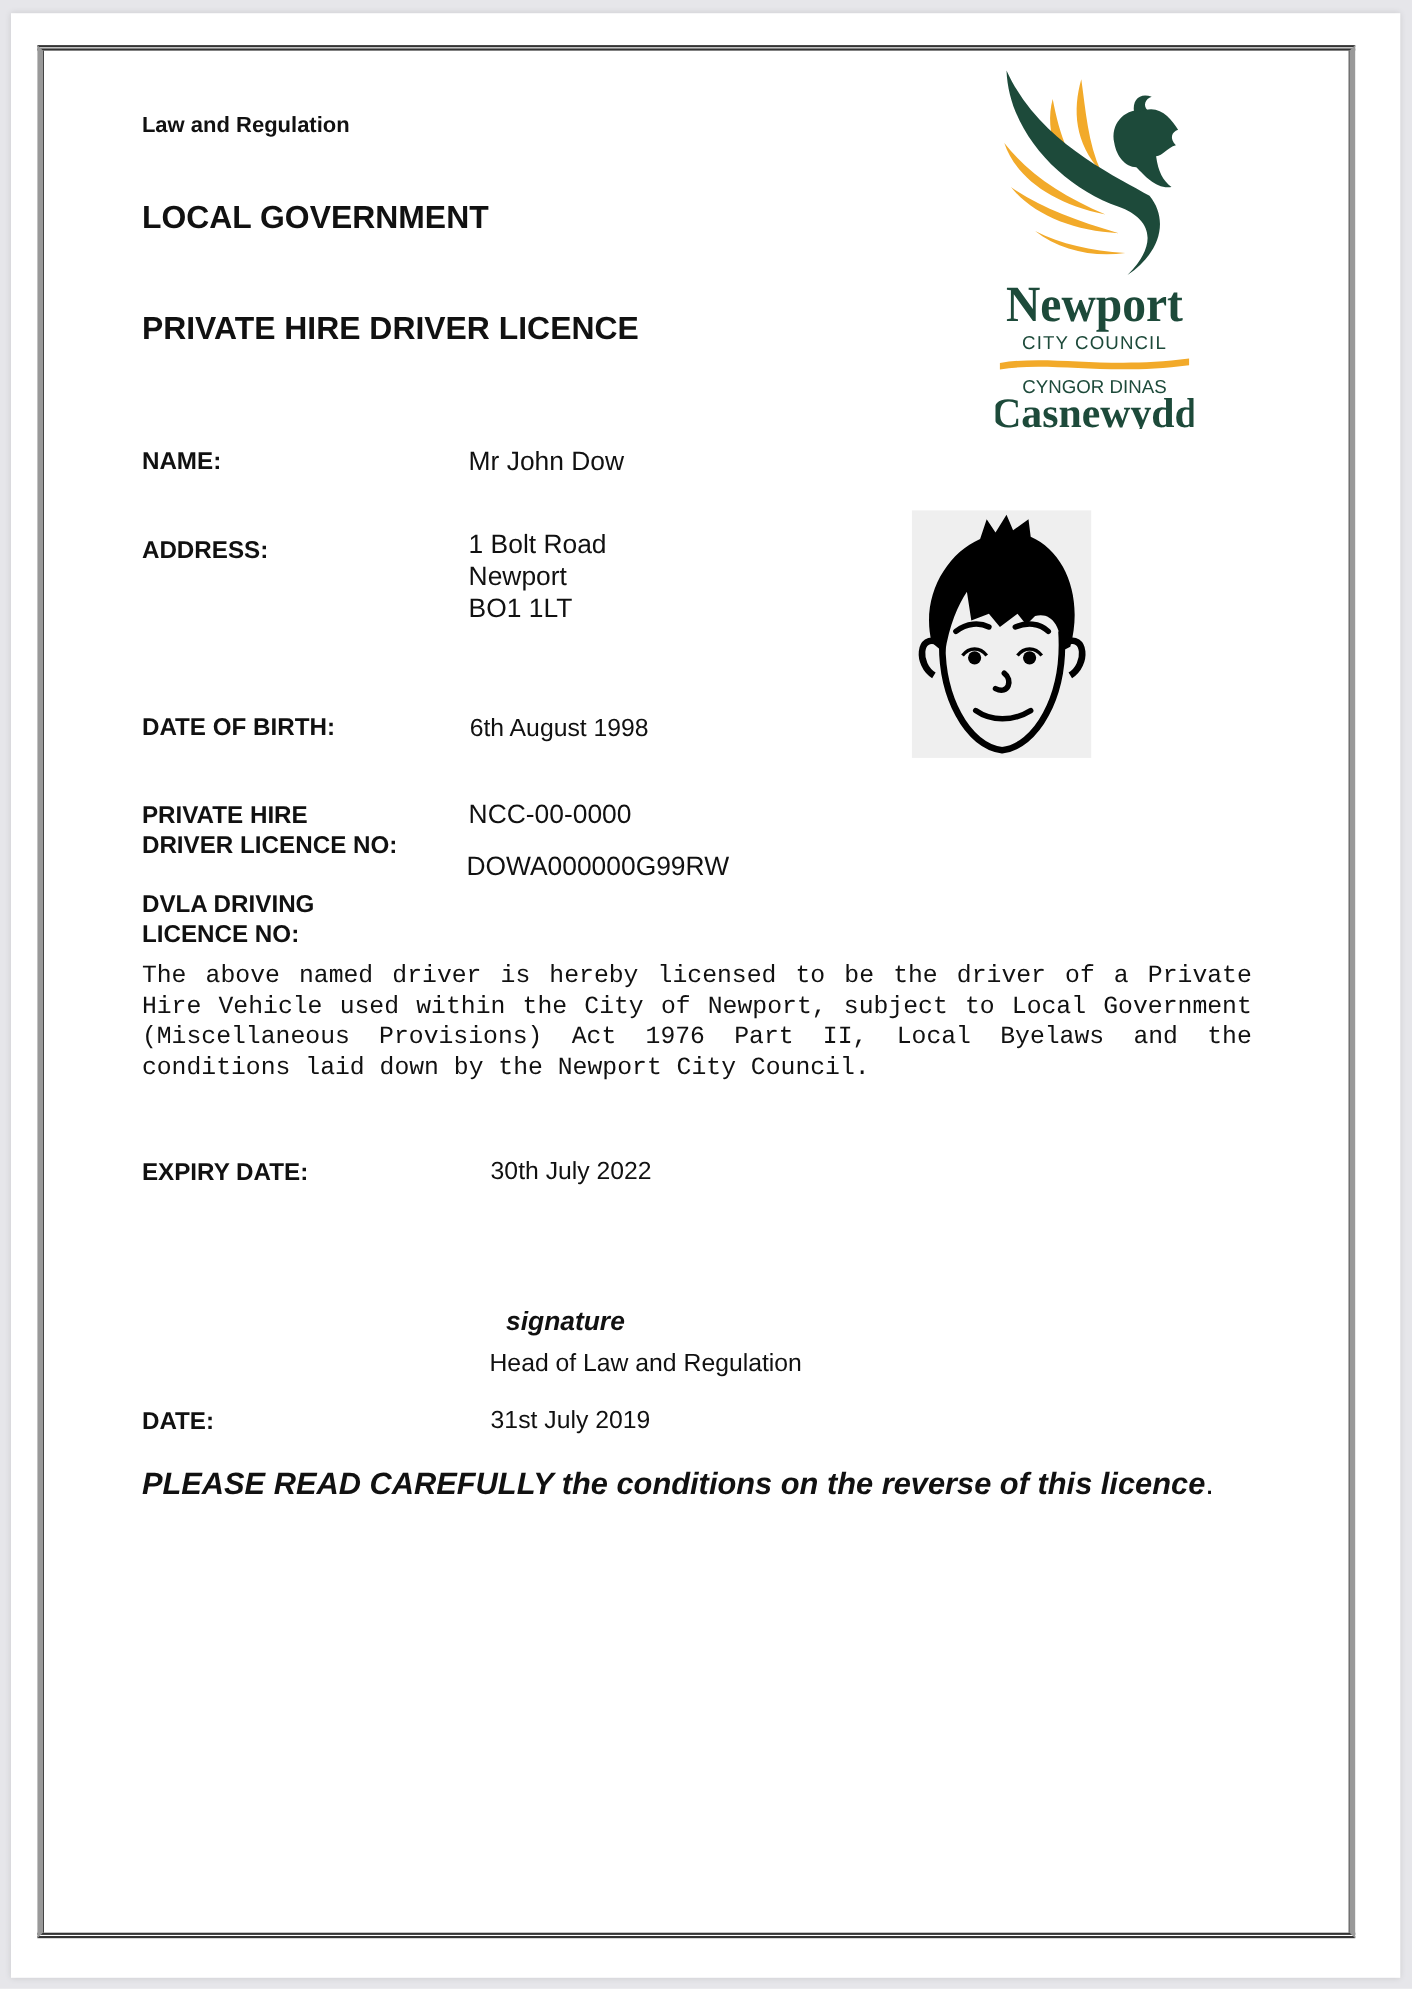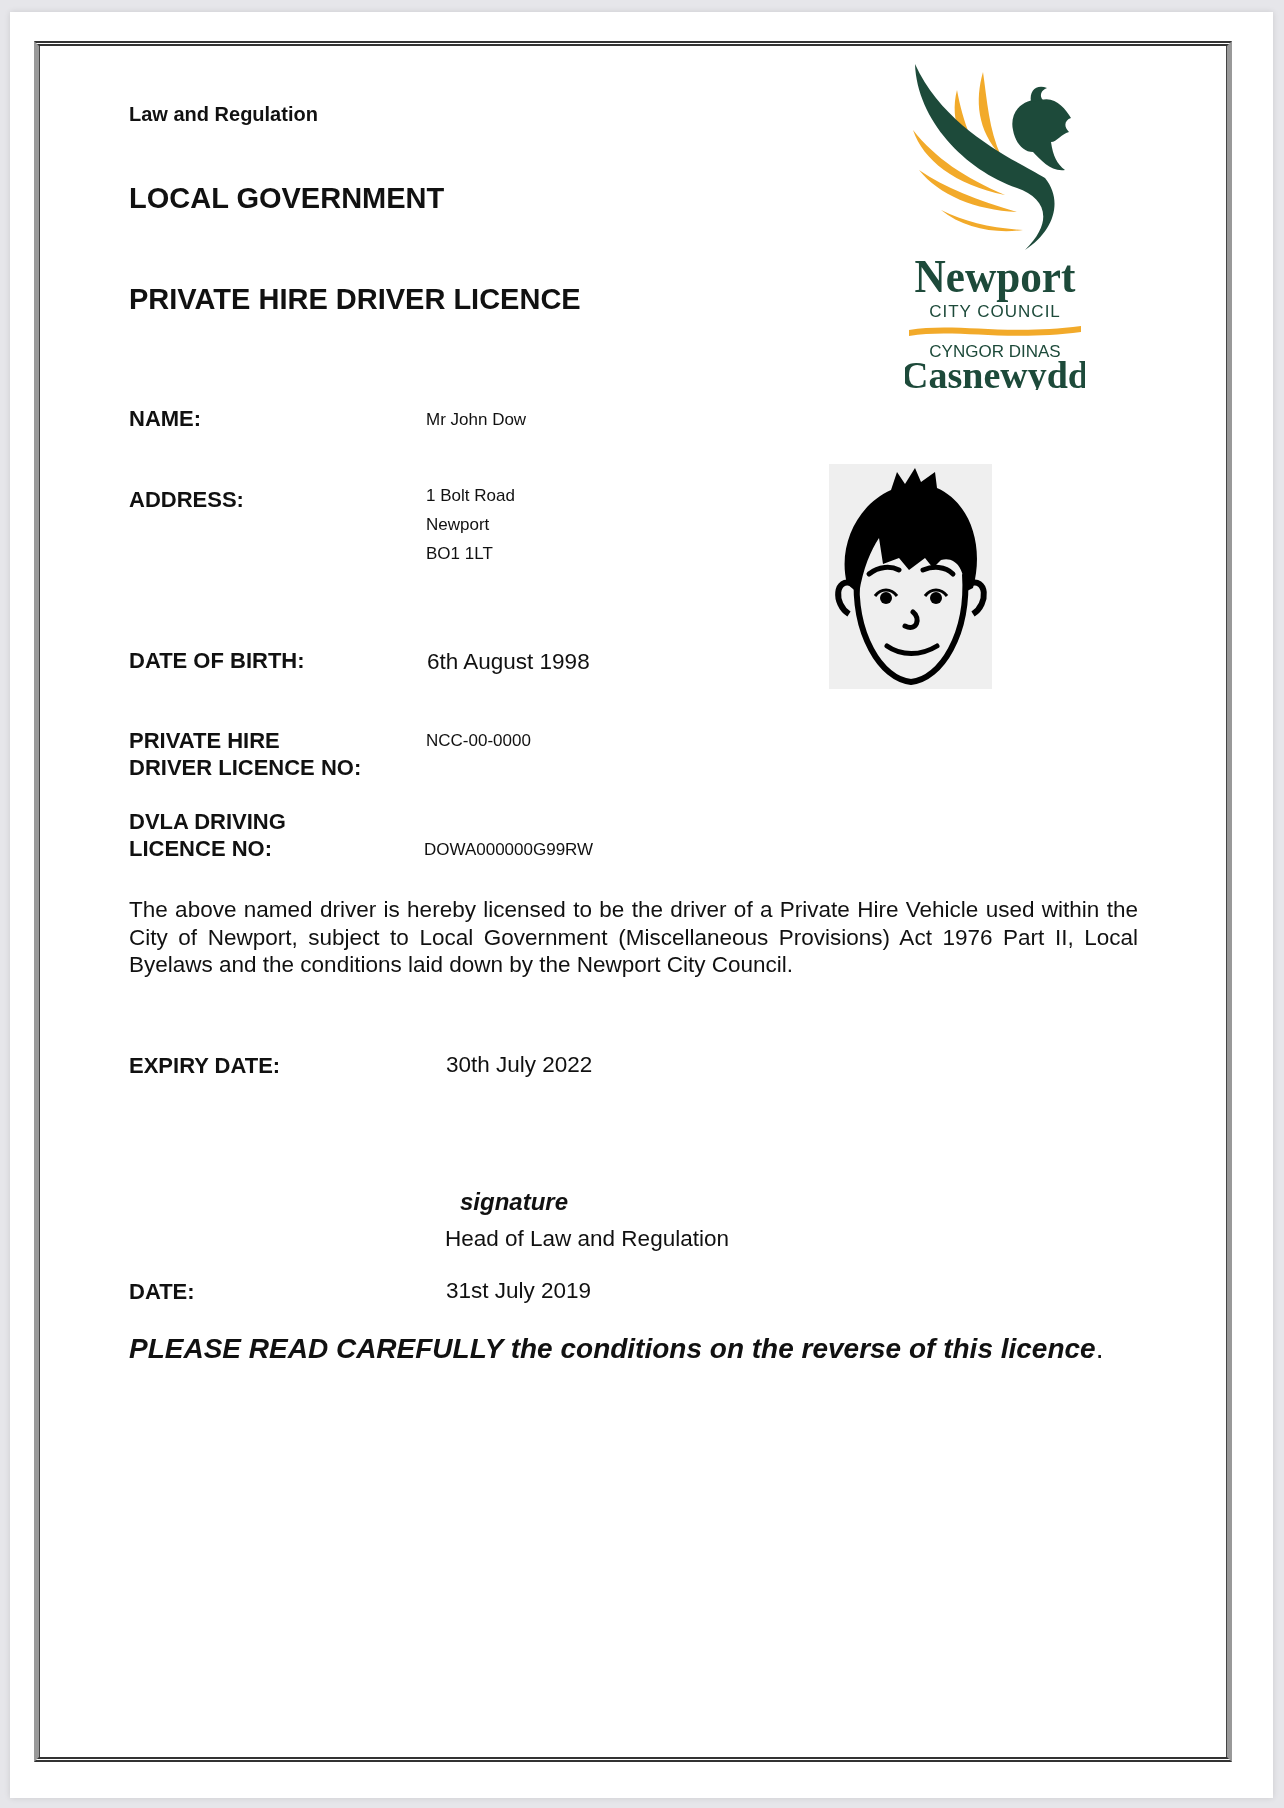--- a/index.html
+++ b/index.html
@@ -28,24 +28,24 @@
   }
   .frame::after {
     content: ""; position: absolute; inset: 0;
     border-left: 1px solid #444; border-right: 1px solid #444;
   }
   .abs { position: absolute; }
   .dept { left: 129px; top: 103px; font-size: 20px; font-weight: bold; }
   .act { left: 129px; top: 181px; font-size: 29px; font-weight: bold; line-height: 35px; }
   .title { left: 129px; top: 283px; font-size: 29px; font-weight: bold; }
   .lbl { font-size: 22px; font-weight: bold; line-height: 27px; }
-  .val { font-size: 17px; line-height: 29px; }
+  .val { font-size: 24px; line-height: 29px; }
   .body-text {
-    left: 129px; top: 896px; width: 1009px;
-    font-size: 22.5px; line-height: 27.5px; text-align: justify;
+    left: 129px; top: 874px; width: 1009px;
+    font-size: 22.5px; line-height: 27.5px; text-align: justify; font-family: Liberation Mono, monospace;
   }
   .sig { font-size: 24px; font-style: italic; }
   .notice { left: 129px; top: 1333px; font-size: 28px; font-style: italic; }
   .notice b { font-weight: bold; }
   .logo { left: 905px; top: 60px; width: 180px; height: 330px; }
   .photo { left: 829px; top: 464px; width: 163px; height: 225px; background: #efefef; }
 </style>
 </head>
 <body>
 
@@ -98,21 +98,21 @@
 <div class="abs lbl" style="left:129px; top:727px;">
   <div>PRIVATE HIRE</div>
   <div>DRIVER LICENCE NO:</div>
 </div>
 <div class="abs val" style="left:426px; top:726px;">NCC-00-0000</div>
 
 <div class="abs lbl" style="left:129px; top:808px;">
   <div>DVLA DRIVING</div>
   <div>LICENCE NO:</div>
 </div>
-<div class="abs val" style="left:424px; top:835px;text-align:right;">DOWA000000G99RW</div>
+<div class="abs val" style="left:424px; top:773px;text-align:right;">DOWA000000G99RW</div>
 
 <div class="abs photo">
   <svg width="163" height="225" viewBox="0 0 163 225">
 
     <path d="M28 110 C 24 170, 52 215, 82 218 C 112 215, 140 170, 136 110" fill="#efefef" stroke="#000" stroke-width="6"></path>
 
     <path d="M24 120 C 6 112, 4 140, 20 150" fill="none" stroke="#000" stroke-width="6"></path>
     <path d="M140 120 C 158 112, 160 140, 144 150" fill="none" stroke="#000" stroke-width="6"></path>
 
     <path d="M18 120 C 8 80, 30 40, 62 26 L 68 8 L 76 20 L 86 4 L 92 18 L 106 8 L 108 24 C 140 38, 156 80, 144 124 L 136 128 C 136 104, 126 92, 112 96 L 104 104 L 96 94 L 80 106 L 70 94 L 54 100 L 50 74 C 42 86, 34 104, 30 130 Z" fill="#000"></path>

